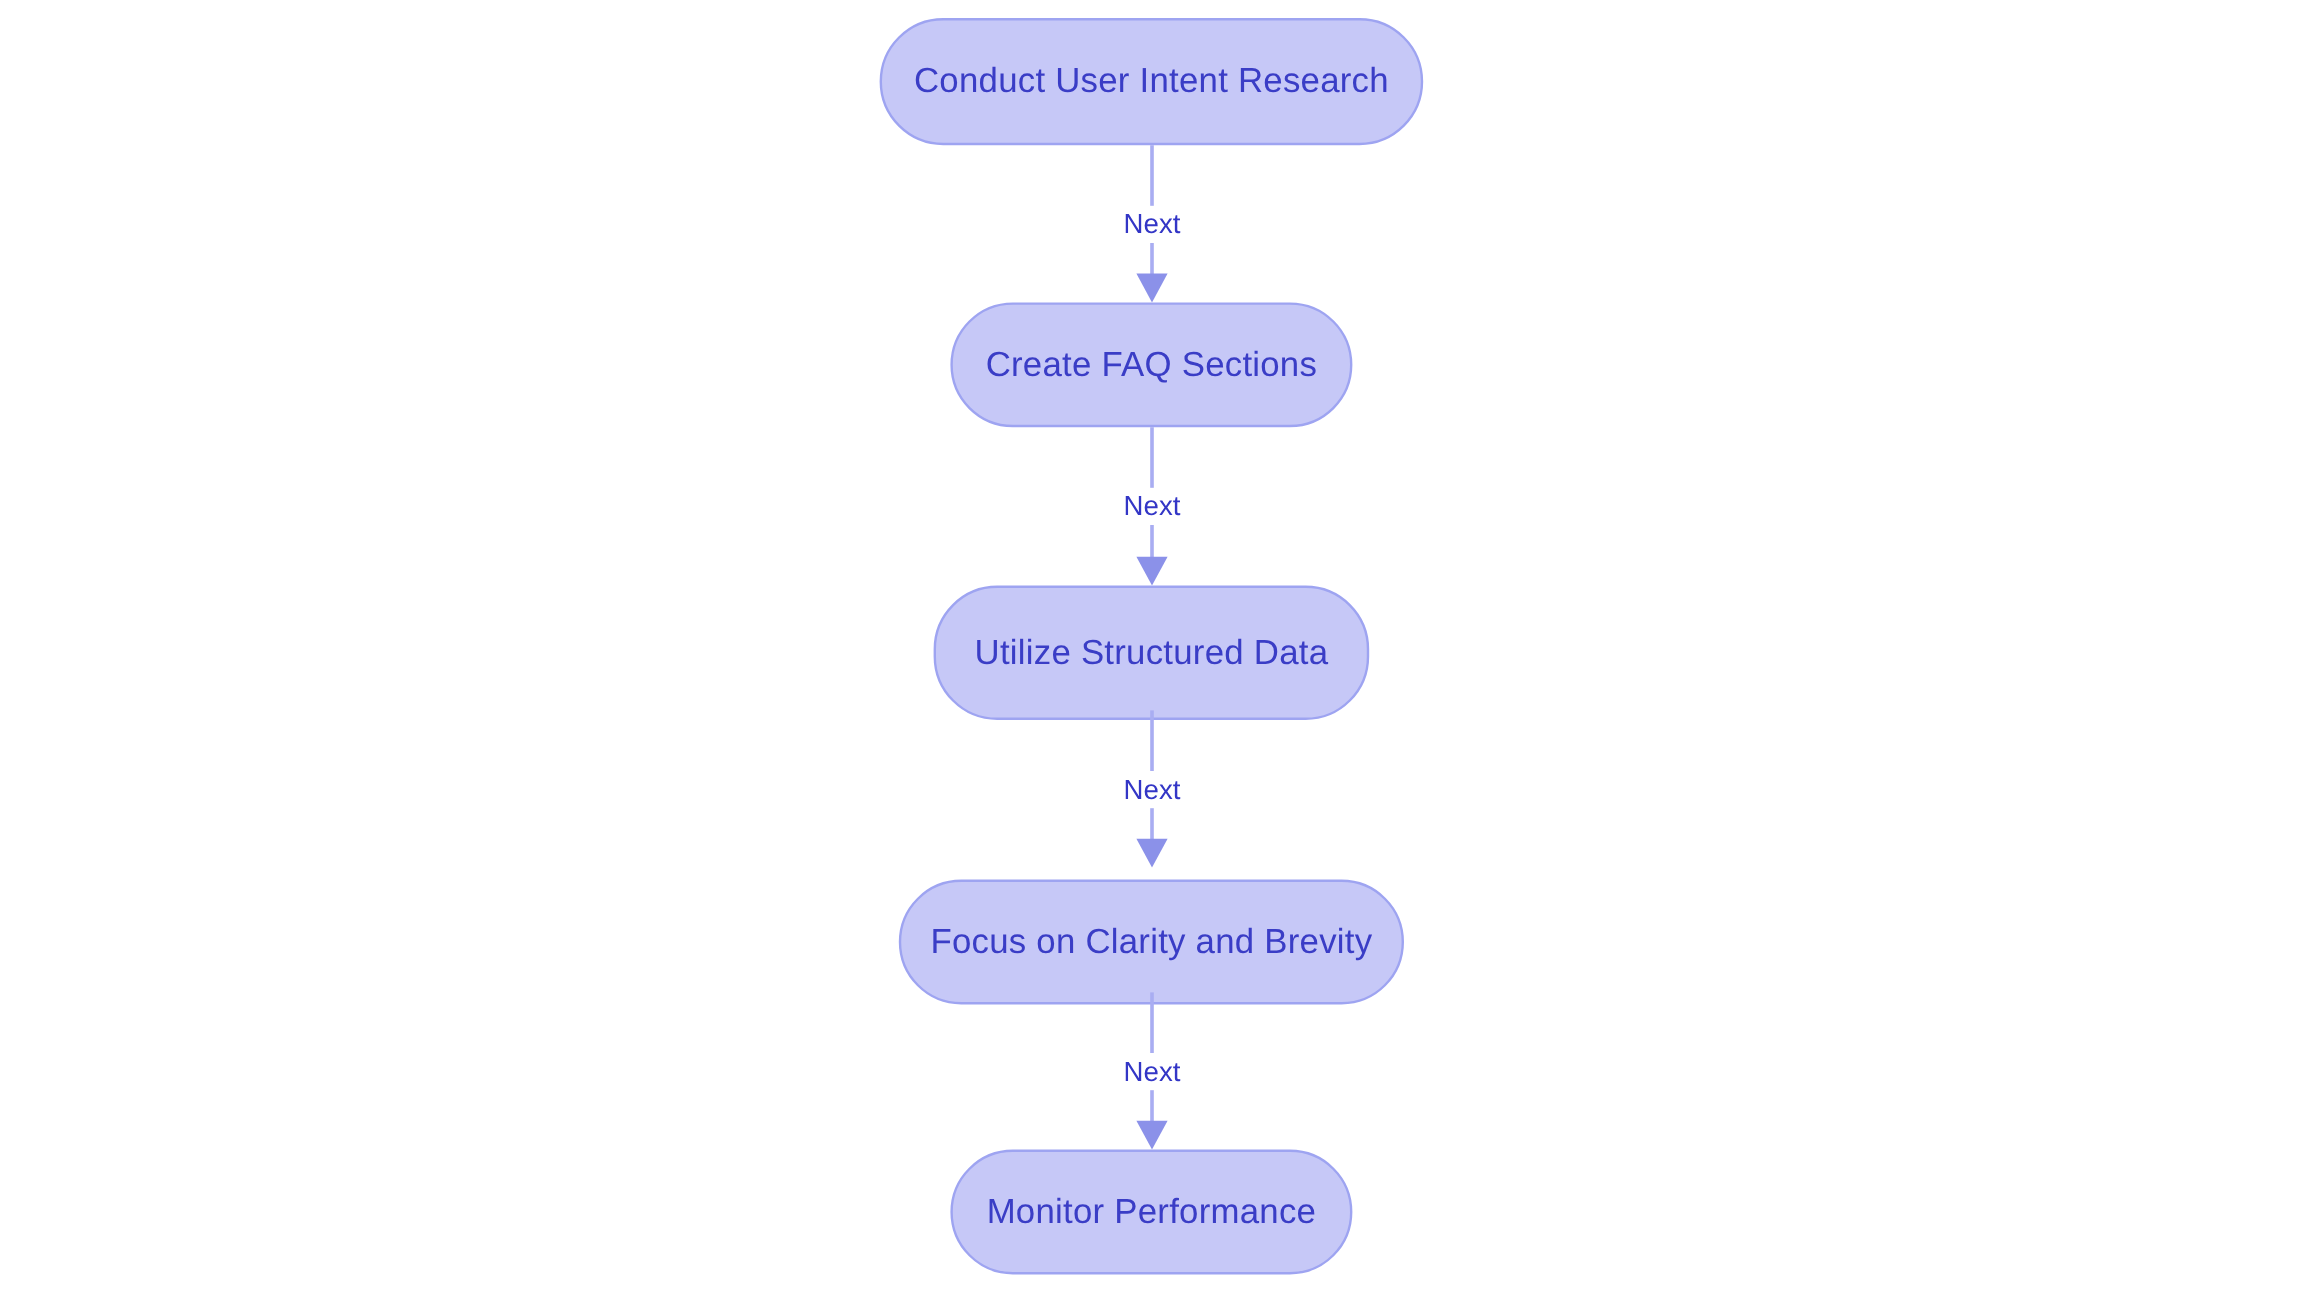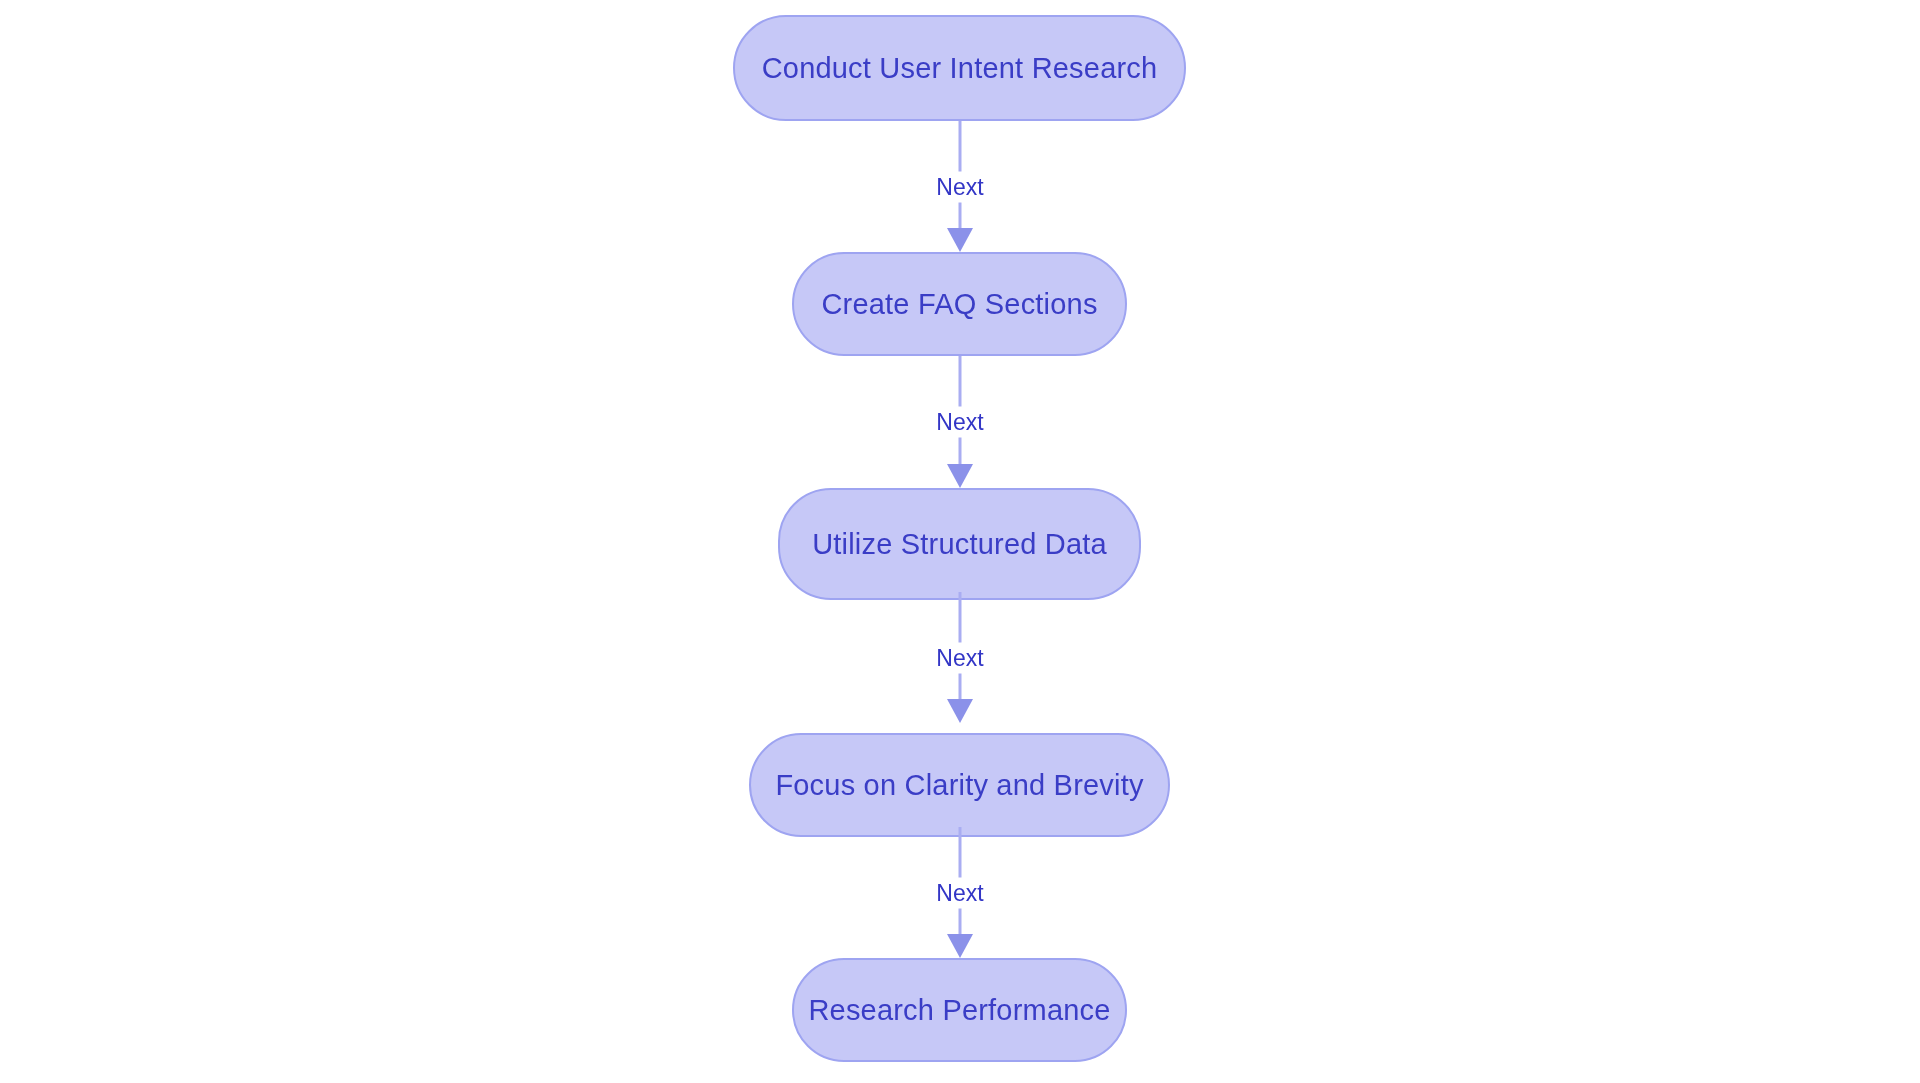--- a/index.html
+++ b/index.html
@@ -109,16 +109,16 @@
     <span>Focus on Clarity and Brevity</span>
   </div>
 
   <div class="edge e4">
     <div class="edge-line"></div>
     <div class="arrowhead"></div>
     <div class="edge-label">Next</div>
   </div>
 
   <div class="node n5">
-    <span>Research Performance</span>
+    <span>Monitor Performance</span>
   </div>
 
 </div>
 
 </body></html>

